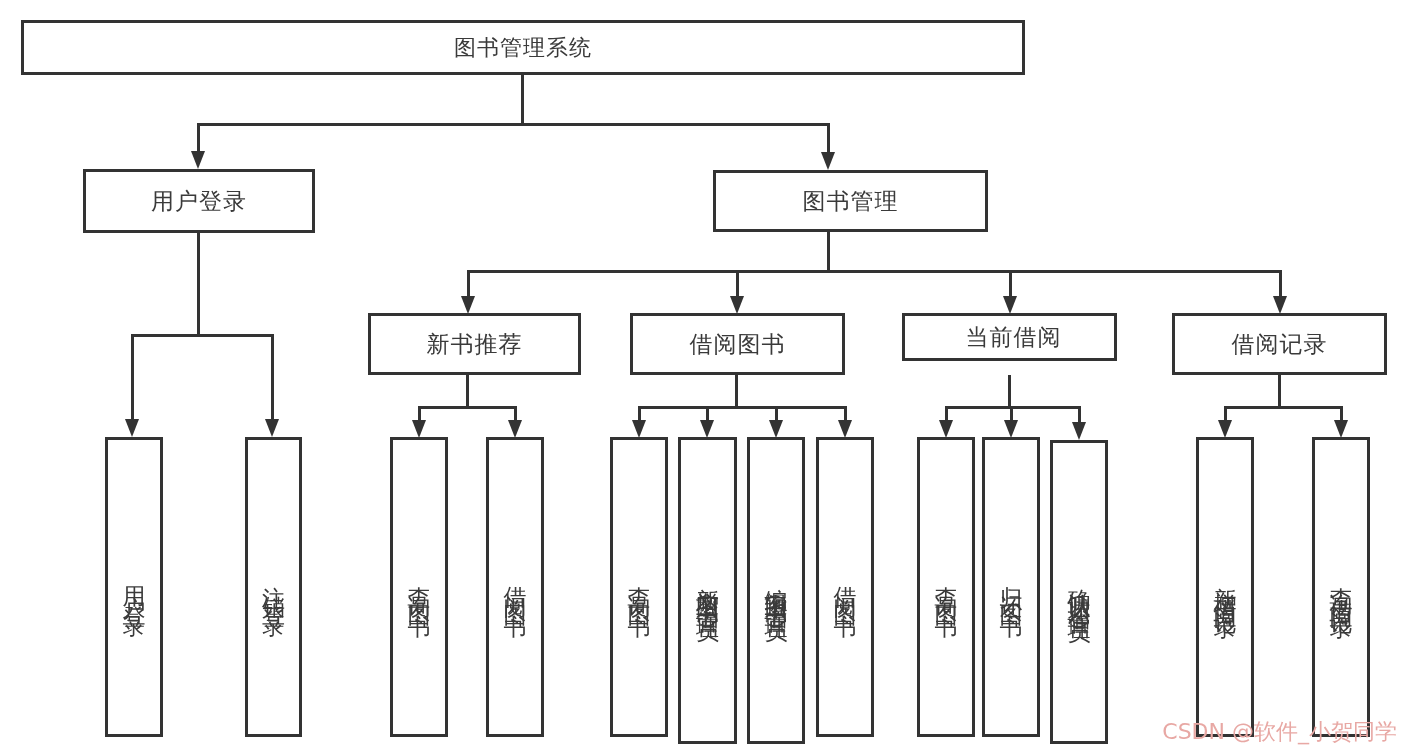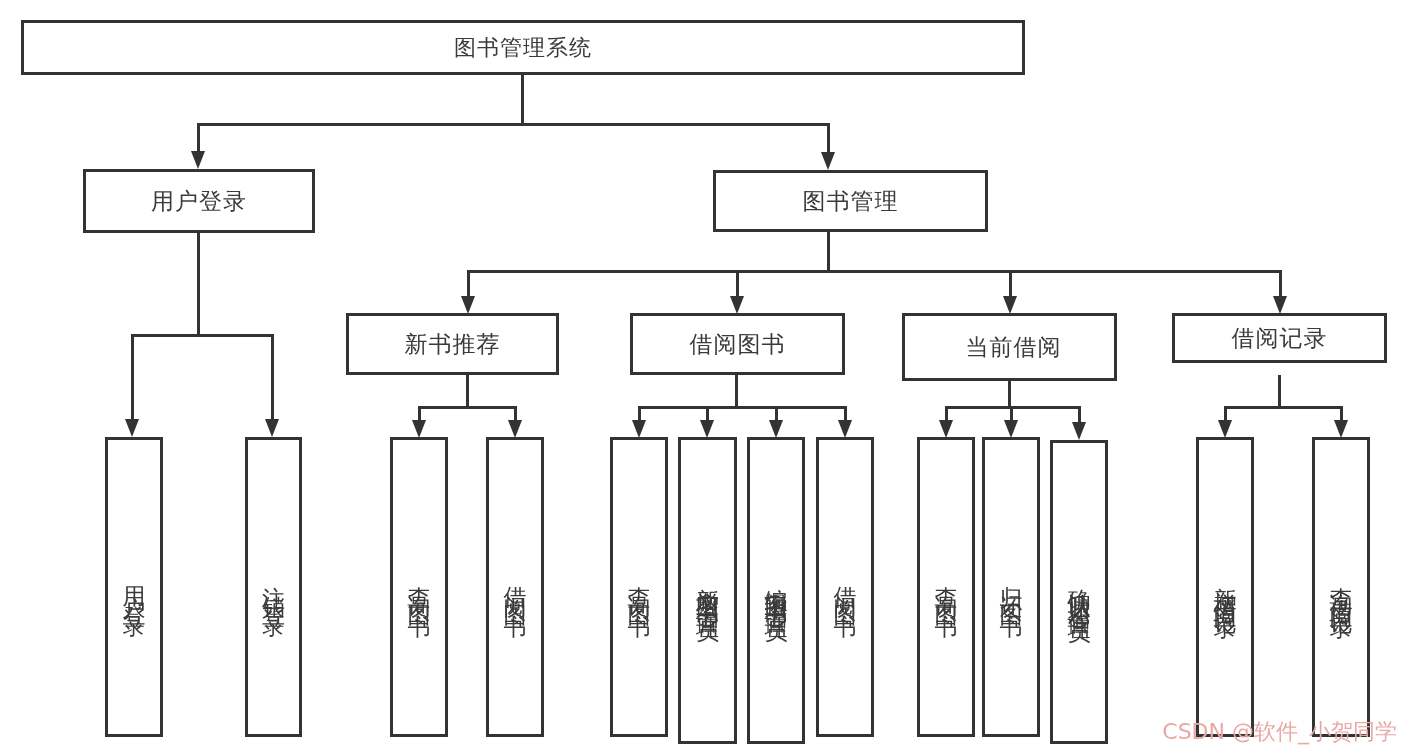--- a/index.html
+++ b/index.html
@@ -117,33 +117,33 @@
 </div>
 
 <div class="box" style="left:83px;top:169px;width:232px;height:64px;">
   <span>用户登录</span>
 </div>
 
 <div class="box" style="left:713px;top:170px;width:275px;height:62px;">
   <span>图书管理</span>
 </div>
 
-<div class="box" style="left:346px;top:313px;width:213px;height:62px;">
+<div class="box" style="left:368px;top:313px;width:213px;height:62px;">
   <span>新书推荐</span>
 </div>
 
 <div class="box" style="left:630px;top:313px;width:215px;height:62px;">
   <span>借阅图书</span>
 </div>
 
-<div class="box" style="left:902px;top:313px;width:215px;height:68px;padding-left:8px;">
+<div class="box" style="left:902px;top:313px;width:215px;height:48px;padding-left:8px;">
   <span>当前借阅</span>
 </div>
 
-<div class="box" style="left:1172px;top:313px;width:215px;height:50px;">
+<div class="box" style="left:1172px;top:313px;width:215px;height:62px;">
   <span>借阅记录</span>
 </div>
 
 <div class="vbox ls4" style="left:105px;top:437px;width:58px;height:300px;">
   <span>用户登录</span>
 </div>
 <div class="vbox ls4" style="left:245px;top:437px;width:57px;height:300px;">
   <span>注销登录</span>
 </div>
 

